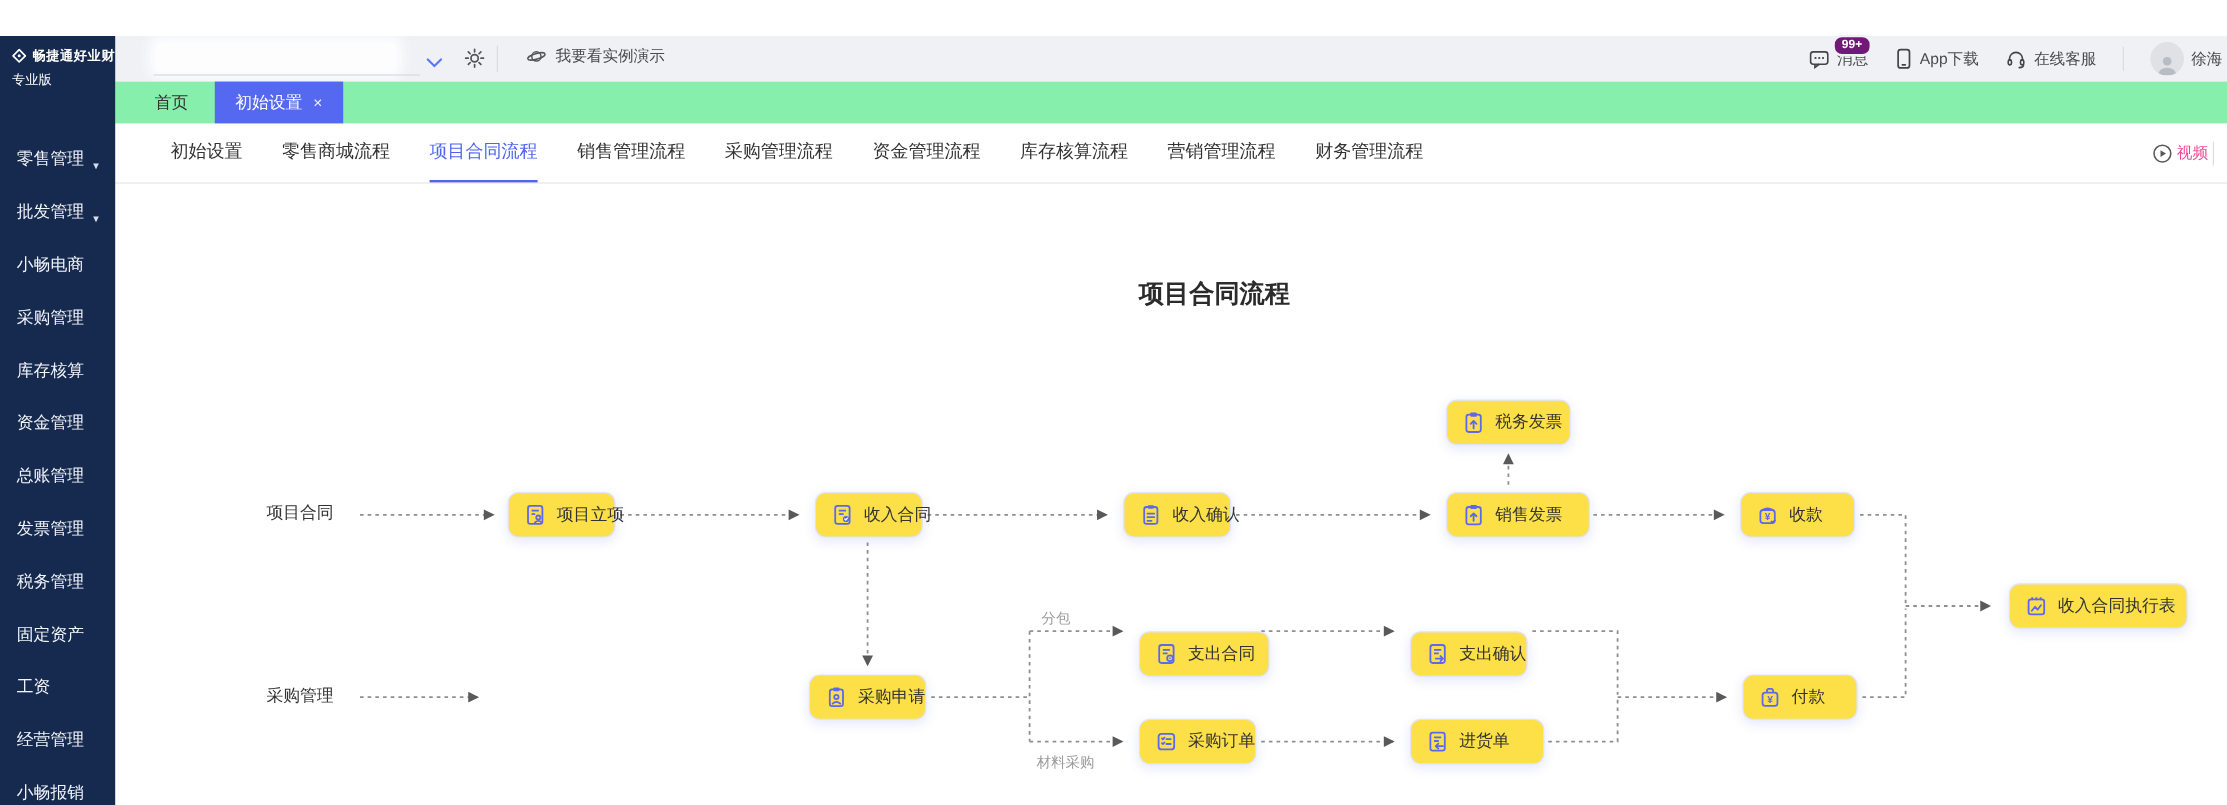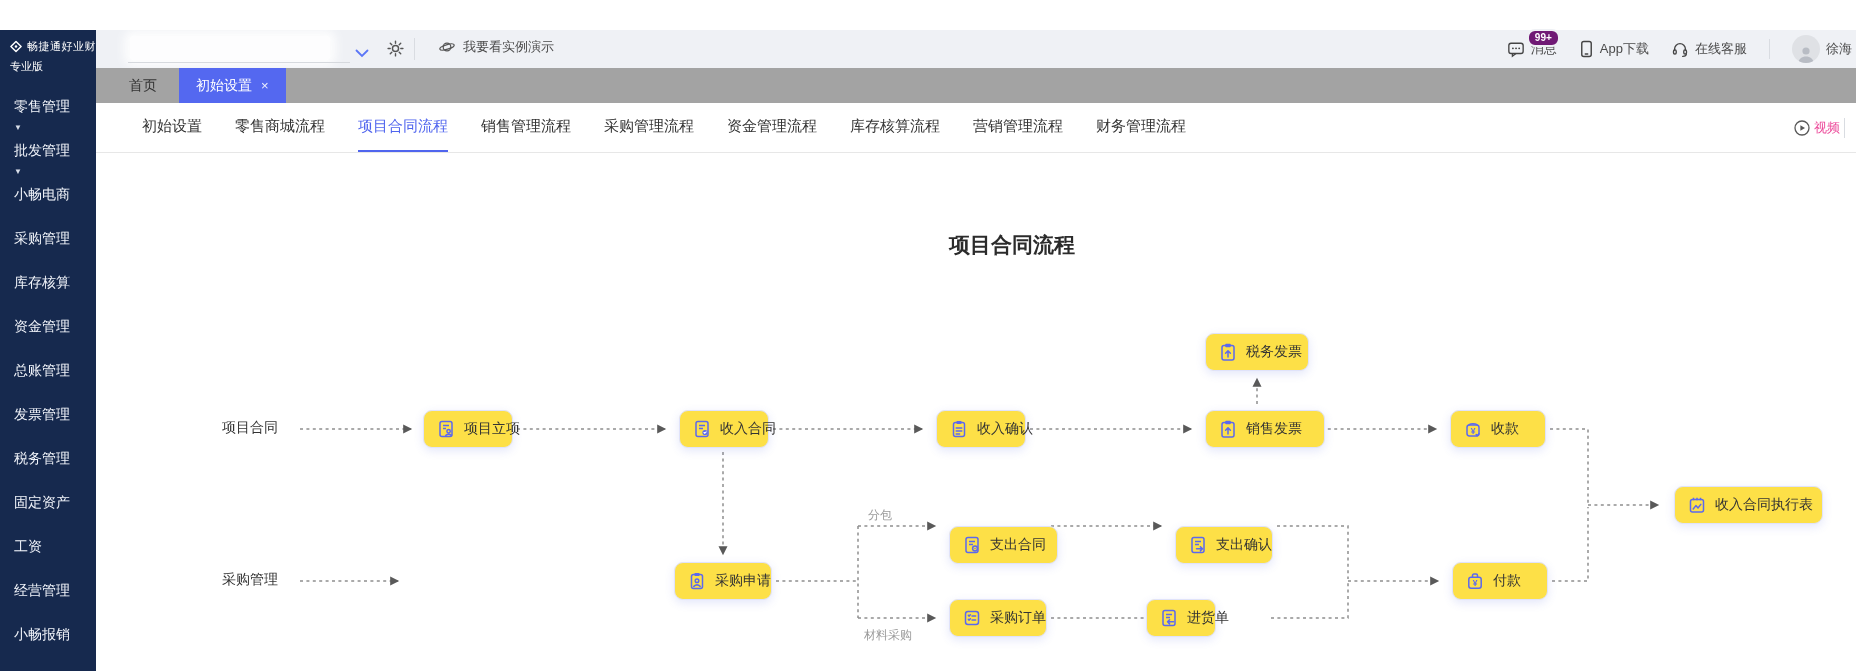--- a/index.html
+++ b/index.html
@@ -23,30 +23,30 @@
   .hd-item { display:flex; align-items:center; gap:6px; position:relative; cursor:pointer; white-space:nowrap; }
   .badge { position:absolute; top:-11px; left:20px; background:#701a75; color:#fff; font-size:10px;
     line-height:14px; padding:0 6px; border-radius:8px; border:2px solid #eff1f5; font-weight:bold; }
   .avatar { width:28px; height:28px; border-radius:50%; background:#dfe1e5; display:flex;
     align-items:flex-end; justify-content:center; overflow:hidden; }
   .vdiv { width:1px; height:20px; background:#d9dce1; }
 
   
   .sidebar { position:absolute; left:0; top:30px; width:96px; height:641px; background:#16294e;
     z-index:6; overflow:hidden; }
-  .logo-row { display:flex; align-items:center; gap:5px; padding:7px 0 0 10px; white-space:nowrap; }
+  .logo-row { display:flex; align-items:center; gap:5px; padding:7px 0 0 10px; white-space:nowrap;font-weight:bold; }
   .brand { color:#fff; font-size:11px; letter-spacing:.5px; }
   .edition { color:#fff; font-size:11px; padding:3px 0 0 10px; }
   .side-nav { margin-top:24px; }
-  .side-item { height:44px; display:flex; align-items:flex-start; gap:6px; padding-left:14px;
-    color:#f2f5fb; font-size:14px; cursor:pointer; white-space:nowrap;flex-direction:column; }
+  .side-item { height:44px; display:flex; align-items:flex-end; gap:6px; padding-left:14px;
+    color:#f2f5fb; font-size:14px; cursor:pointer; white-space:nowrap; }
   .caret { font-size:8px; color:#d8dee9; transform:translateY(1px); }
 
   
-  .tabstrip { position:absolute; left:96px; top:68px; width:1760px; height:35px; background:#a3a3a3;
+  .tabstrip { position:absolute; left:96px; top:68px; width:1760px; height:35px; background:#86efac;
     display:flex; align-items:stretch; }
   .wtab { display:flex; align-items:center; padding:0 22px; font-size:14px; color:#333; cursor:pointer; }
   .wtab.home { margin-left:11px; }
   .wtab.active { background:#5468f0; color:#fff; gap:9px; padding:0 17px; }
   .wtab .x { font-size:13px; opacity:.9; }
 
   
   .content { position:absolute; left:96px; top:103px; width:1760px; height:568px; background:#fff; }
 
   .subtabs { position:absolute; left:0; top:0; width:1760px; height:50px;
@@ -347,21 +347,21 @@
     </div>
 
     <div class="node" style="left:853px;top:496px;width:98px">
       <svg class="nic" width="20" height="20" viewBox="0 0 20 20" fill="none" stroke="#5b68ef" stroke-width="1.5">
         <rect x="3.5" y="3.5" width="13" height="13" rx="2.5"></rect>
         <path d="M6.3 7.3l.8.8 1.3-1.4M10 8h3.6M6.3 11.3l.8.8 1.3-1.4M10 12h3.6" stroke-linecap="round" stroke-linejoin="round"></path>
       </svg>
       <span>采购订单</span>
     </div>
 
-    <div class="node" style="left:1050px;top:496px;width:70px">
+    <div class="node" style="left:1079px;top:496px;width:112px">
       <svg class="nic" width="20" height="20" viewBox="0 0 20 20" fill="none" stroke="#5b68ef" stroke-width="1.5">
         <rect x="4" y="2.5" width="12" height="15" rx="2"></rect>
           <path d="M7 6.5h6M7 9.5h4"></path>
         <path d="M14.5 13.8h-6M10.6 11.7l-2.1 2.1 2.1 2.1" stroke-linecap="round" stroke-linejoin="round"></path>
       </svg>
       <span>进货单</span>
     </div>
 
     <div class="node" style="left:1356px;top:459px;width:96px">
       <svg class="nic" width="20" height="20" viewBox="0 0 20 20" fill="none" stroke="#5b68ef" stroke-width="1.5">

